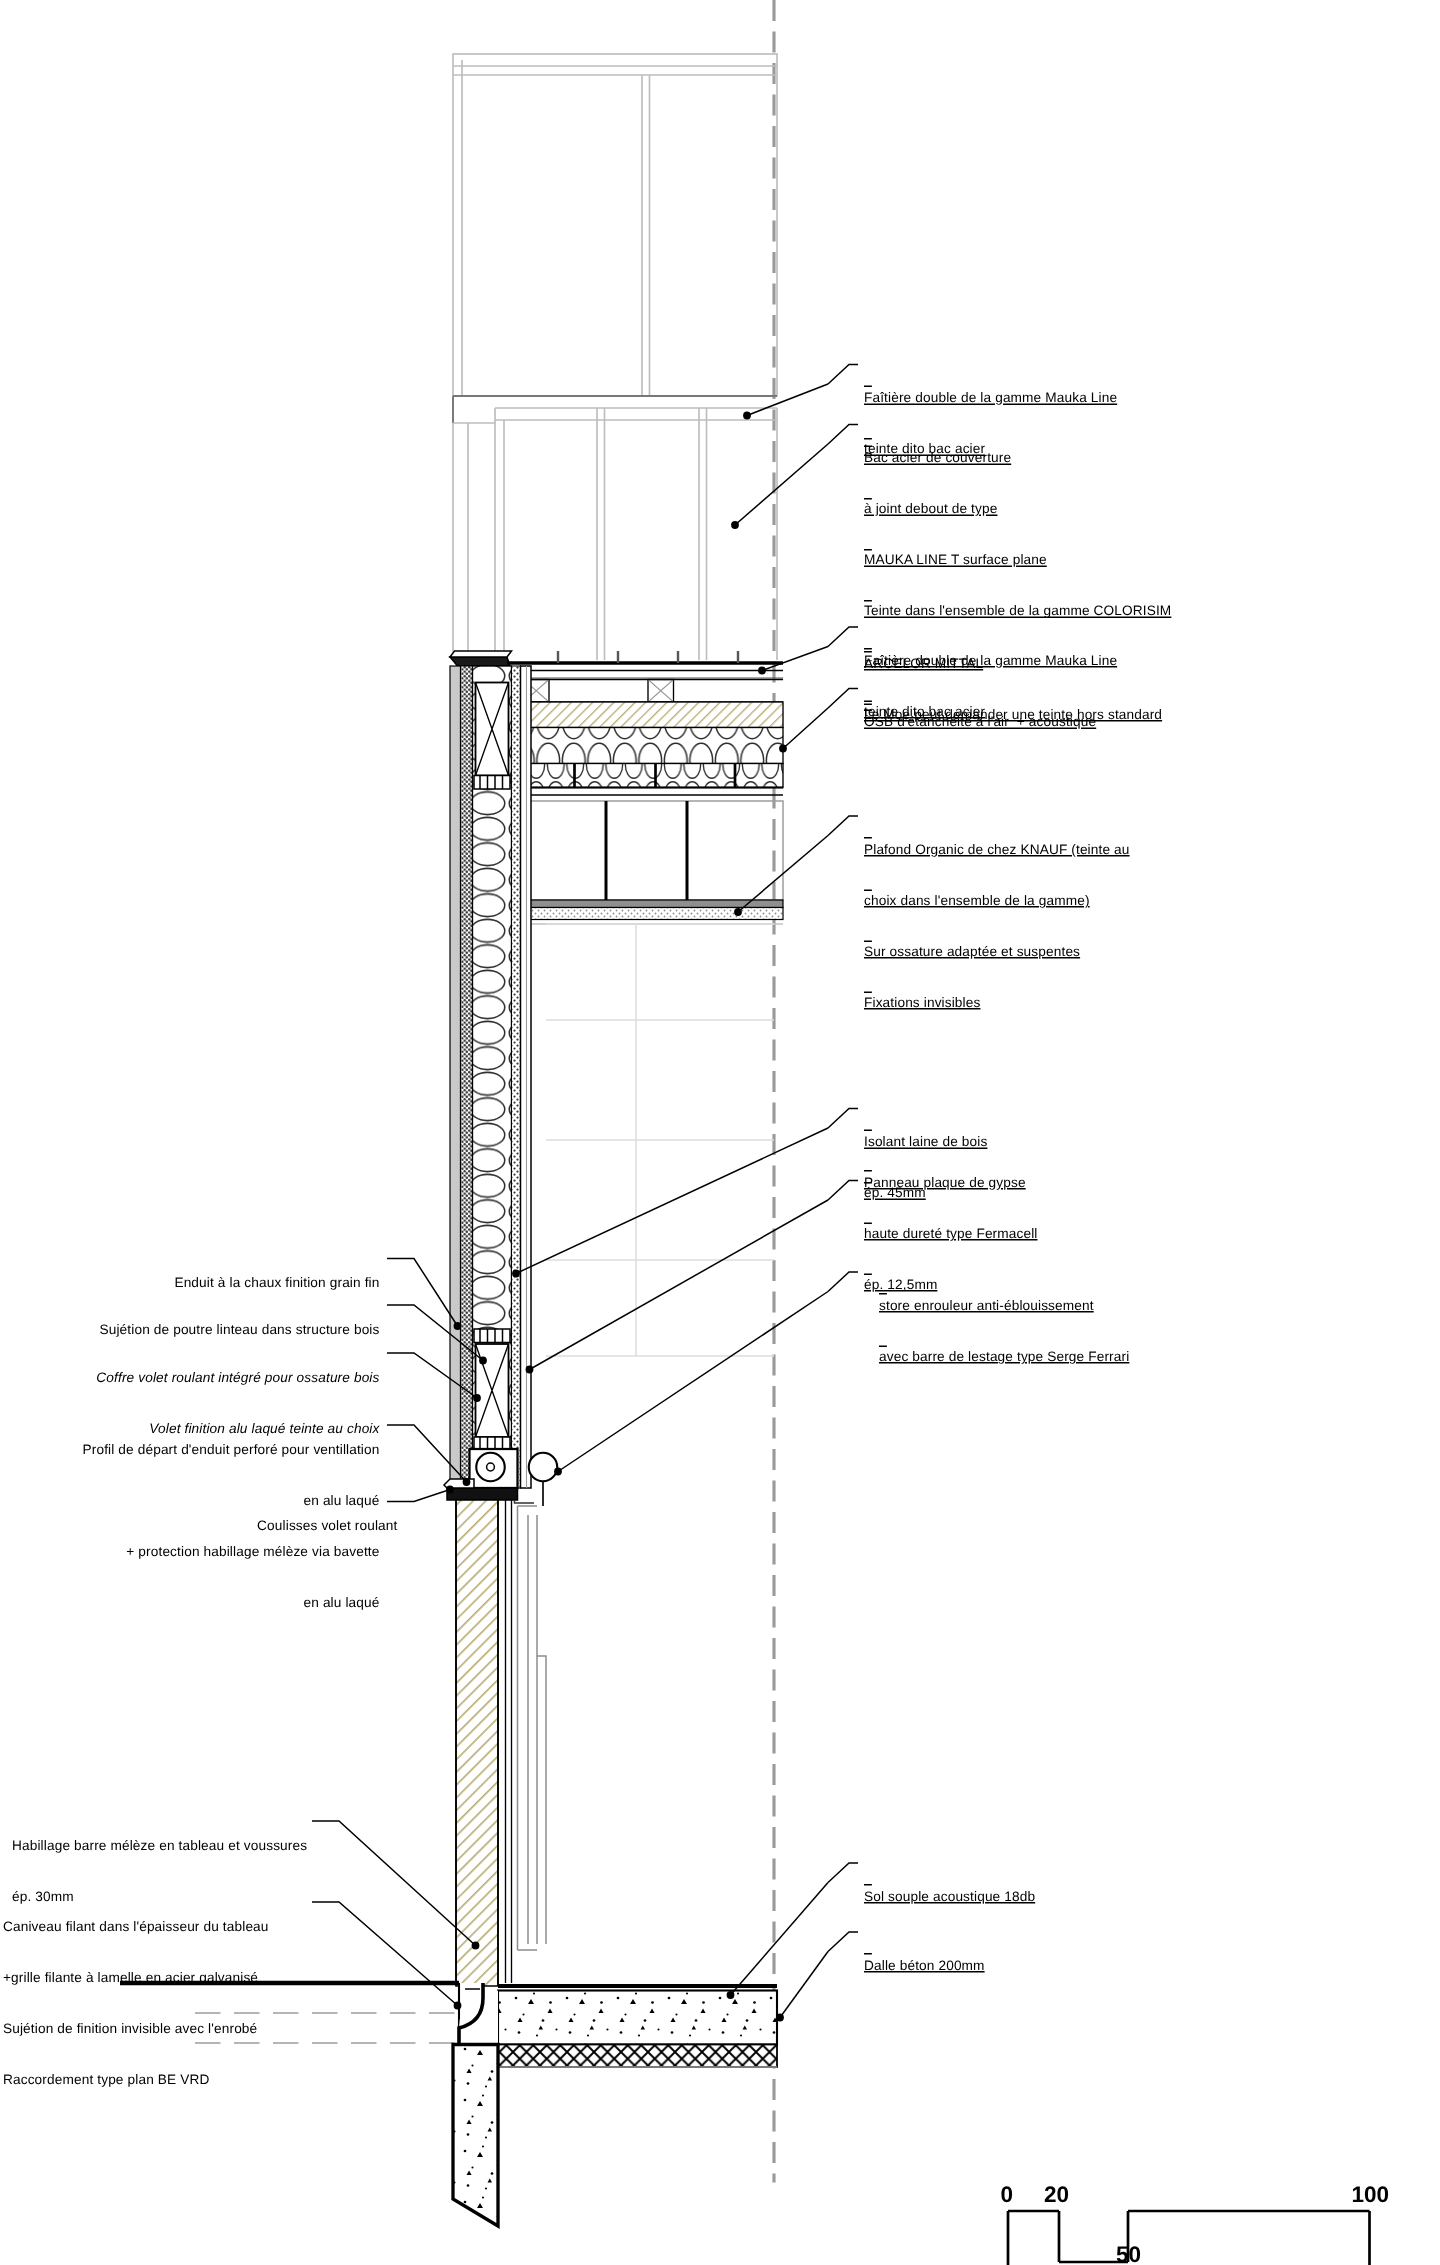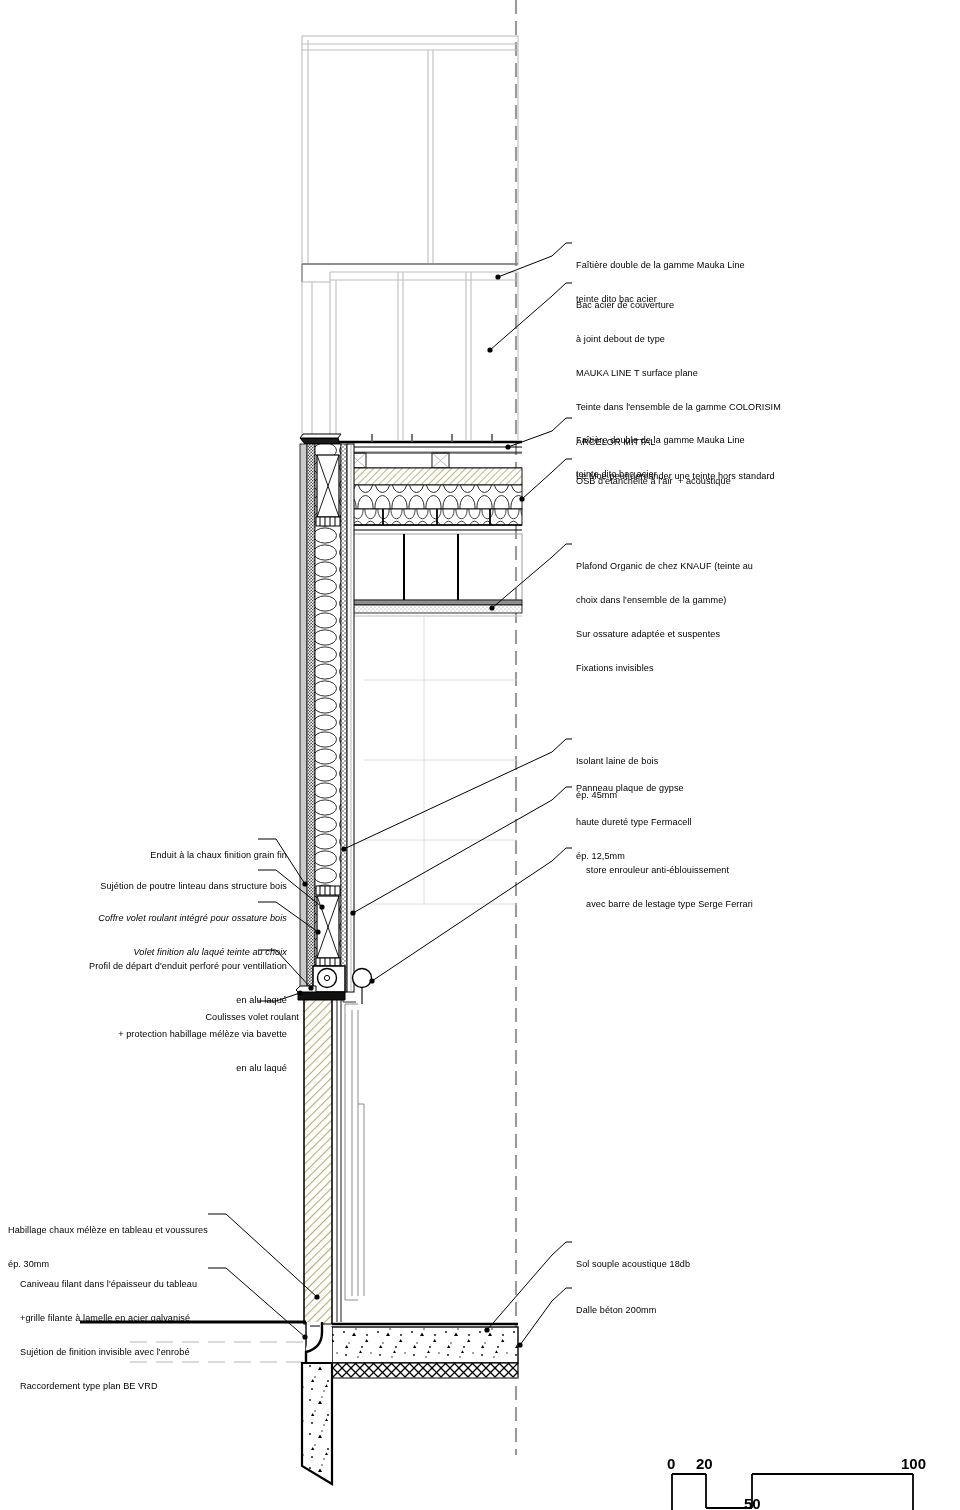--- a/index.html
+++ b/index.html
@@ -13,22 +13,22 @@
   #sheet svg{display:block;}
 
   .anno{
     position:absolute;
     font-size:9.1px;
     line-height:11.4px;
     color:#000;
     white-space:pre;
     letter-spacing:0.01em;
   }
-  .anno.right{text-align:left;}
-  .anno.left{text-align:right;padding-left:34px;}
+  .anno.right{text-align:left;text-decoration:underline;}
+  .anno.left{text-align:right;}
 
   .scale-num{
     position:absolute;
     font-size:15px;
     font-weight:bold;
     color:#000;
     font-family:"Liberation Sans","DejaVu Sans",sans-serif;
   }
 </style>
 </head>
@@ -444,25 +444,25 @@
   <div>en alu laqué</div>
   <div>+ protection habillage mélèze via bavette</div>
   <div>en alu laqué</div>
 </div>
 
 <div class="anno left" style="left:12px;width:253px;top:989px;">
   <div>Coulisses volet roulant</div>
 </div>
 
 <div class="anno left" style="left:0;width:203px;top:1202px;text-align:left;padding-left:8px;">
-  <div>Habillage chaux mélèze en tableau et voussures</div>
+  <div>Habillage barre mélèze en tableau et voussures</div>
   <div>ép. 30mm</div>
 </div>
 
-<div class="anno left" style="left:0;width:203px;top:1256px;text-align:left;padding-left:20px;">
+<div class="anno left" style="left:0;width:203px;top:1256px;text-align:left;padding-left:2px;">
   <div>Caniveau filant dans l'épaisseur du tableau</div>
   <div>+grille filante à lamelle en acier galvanisé</div>
   <div>Sujétion de finition invisible avec l'enrobé</div>
   <div>Raccordement type plan BE VRD</div>
 </div>
 
 <div class="scale-num" style="left:667px;top:1455px;">0</div>
 <div class="scale-num" style="left:696px;top:1455px;">20</div>
 <div class="scale-num" style="left:744px;top:1495px;">50</div>
 <div class="scale-num" style="left:901px;top:1455px;">100</div>

